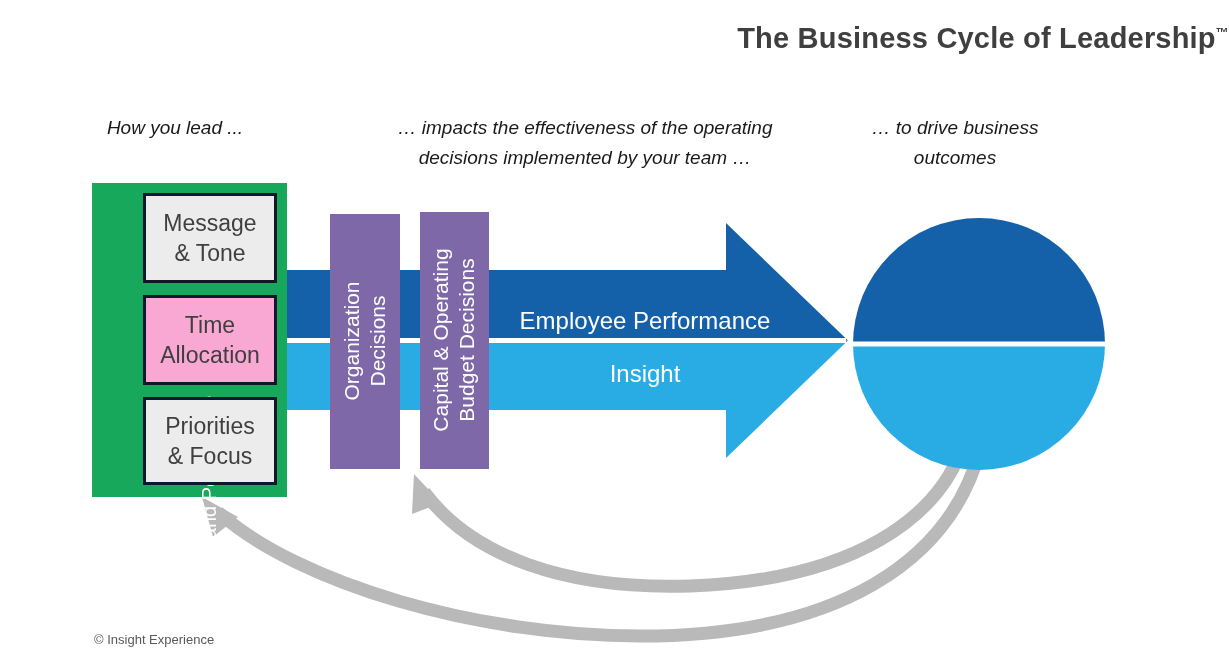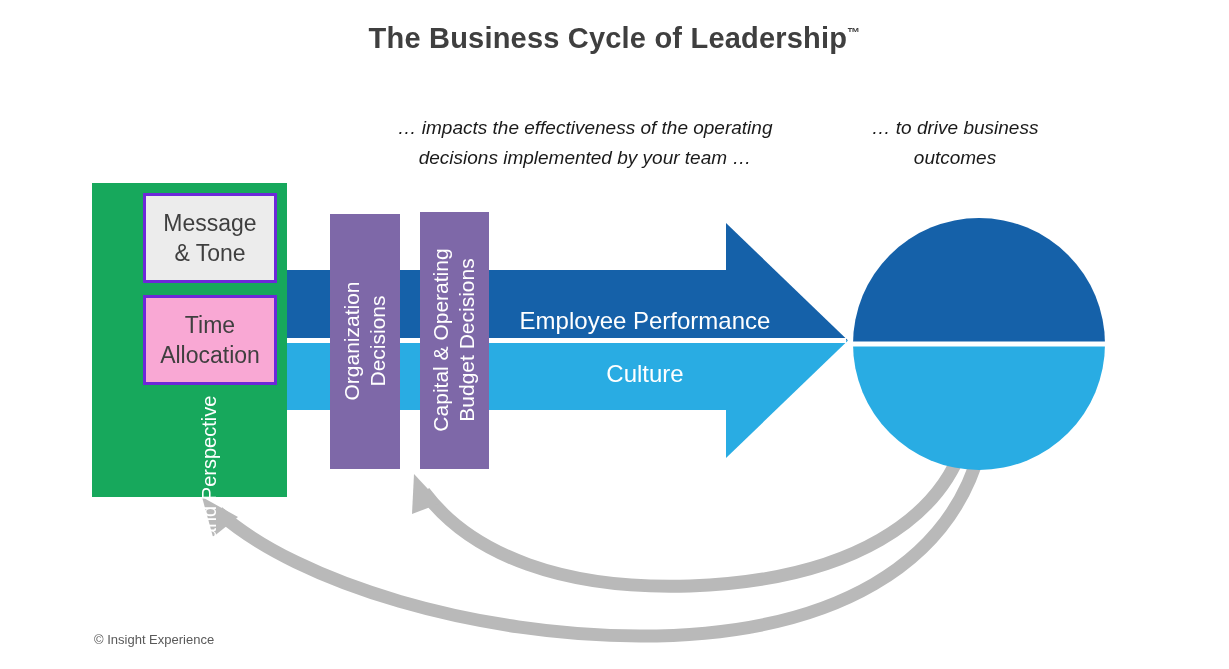--- a/index.html
+++ b/index.html
@@ -2,39 +2,39 @@
 <html><head>
 <meta charset="utf-8">
 <style>
   html,body{margin:0;padding:0;background:#ffffff;}
   .canvas{
     position:relative;width:1229px;height:669px;background:#ffffff;overflow:hidden;
     font-family:"Liberation Sans", sans-serif;
   }
   .abs{position:absolute;}
   .page-title{
-    left:0;top:22px;width:1229px;text-align:center;
+    left:0;top:22px;width:1229px;text-align:right;
     font-size:29px;font-weight:bold;color:#3f3f3f;letter-spacing:.2px;
   }
   .page-title sup{font-size:13px;font-weight:bold;vertical-align:super;}
   .col-header{
     font-style:italic;font-size:19px;font-weight:500;color:#1a1a1a;
     text-align:center;line-height:30px;white-space:pre-line;
   }
   .hdr-left{left:55px;top:113px;width:240px;}
   .hdr-center{left:345px;top:113px;width:480px;}
   .hdr-right{left:845px;top:113px;width:220px;}
   svg.layer{left:0;top:0;}
   .values-box{left:92px;top:183px;width:195px;height:314px;}
   .values-label{
     left:-40px;top:315px;width:314px;height:50px;line-height:50px;
     transform:rotate(-90deg);text-align:center;color:#ffffff;font-size:20px;white-space:nowrap;
   }
   .value-item{
-    left:51px;width:134px;box-sizing:border-box;border:3px solid #6d28d9;
+    left:51px;width:134px;box-sizing:border-box;border:3px solid #0f172a;
     display:flex;align-items:center;justify-content:center;text-align:center;
     font-size:23px;line-height:30px;color:#3f3f3f;white-space:pre-line;
   }
   .vi-1{top:10px;height:90px;}
   .vi-2{top:112px;height:90px;}
   .vi-3{top:214px;height:88px;}
   .decision-bar{}
   .bar-1{left:330px;top:214px;width:70px;height:255px;}
   .bar-2{left:420px;top:212px;width:69px;height:257px;}
   .bar-label{
@@ -51,20 +51,21 @@
   .lbl-perspectives{left:849px;top:358px;width:260px;line-height:32px;}
   .copyright{left:94px;top:632px;font-size:13px;color:#595959;}
 </style>
 </head>
 <body>
 
 <div class="canvas">
 
   <div class="abs page-title"><span>The Business Cycle of Leadership</span><sup>™</sup></div>
 
+  <div class="abs col-header hdr-left">How you lead ...</div>
   <div class="abs col-header hdr-center">… impacts the effectiveness of the operating
 decisions implemented by your team …</div>
   <div class="abs col-header hdr-right">… to drive business
 outcomes</div>
 
   <svg class="abs layer" width="1229" height="669" viewBox="0 0 1229 669">
 
     <path d="M 980 450 C 950 560, 840 636, 640 636 C 480 636, 300 585, 218 512" fill="none" stroke-width="13" stroke="#b9b9b9"></path>
     <polygon points="202,497 213,537 238,517" fill="#b9b9b9"></polygon>
     <path d="M 962 448 C 938 515, 858 580, 690 586 C 565 590, 472 556, 424 492" fill="none" stroke-width="13" stroke="#b9b9b9"></path>
@@ -81,28 +82,30 @@
     <path d="M 853 344 A 126 126 0 0 0 1105 344 Z" fill="#29ace3"></path>
     <rect x="853" y="341.5" width="252" height="5" fill="#ffffff"></rect>
   </svg>
 
   <div class="abs values-box" style="background-color: rgb(23, 168, 92);">
     <div class="abs values-label">Your Values and Perspective</div>
     <div class="abs value-item vi-1" style="background-color: rgb(236, 236, 236);"><span>Message
 &amp; Tone</span></div>
     <div class="abs value-item vi-2" style="background-color: #f9a8d4; text-align: center;"><span>Time
 Allocation</span></div>
+    <div class="abs value-item vi-3" style="background-color: rgb(236, 236, 236);"><span>Priorities
+&amp; Focus</span></div>
   </div>
 
   <div class="abs decision-bar bar-1" style="background-color: rgb(126, 104, 168);"></div>
   <div class="abs decision-bar bar-2" style="background-color: rgb(126, 104, 168);"></div>
   <div class="abs bar-label bl-1">Organization
 Decisions</div>
   <div class="abs bar-label bl-2">Capital &amp; Operating
 Budget Decisions</div>
 
   <div class="abs band-label lbl-employee">Employee Performance</div>
-  <div class="abs band-label lbl-culture">Culture</div>
+  <div class="abs band-label lbl-culture">Insight</div>
 
 
   <div class="abs copyright">© Insight Experience</div>
 
 </div>
 
 </body></html>

